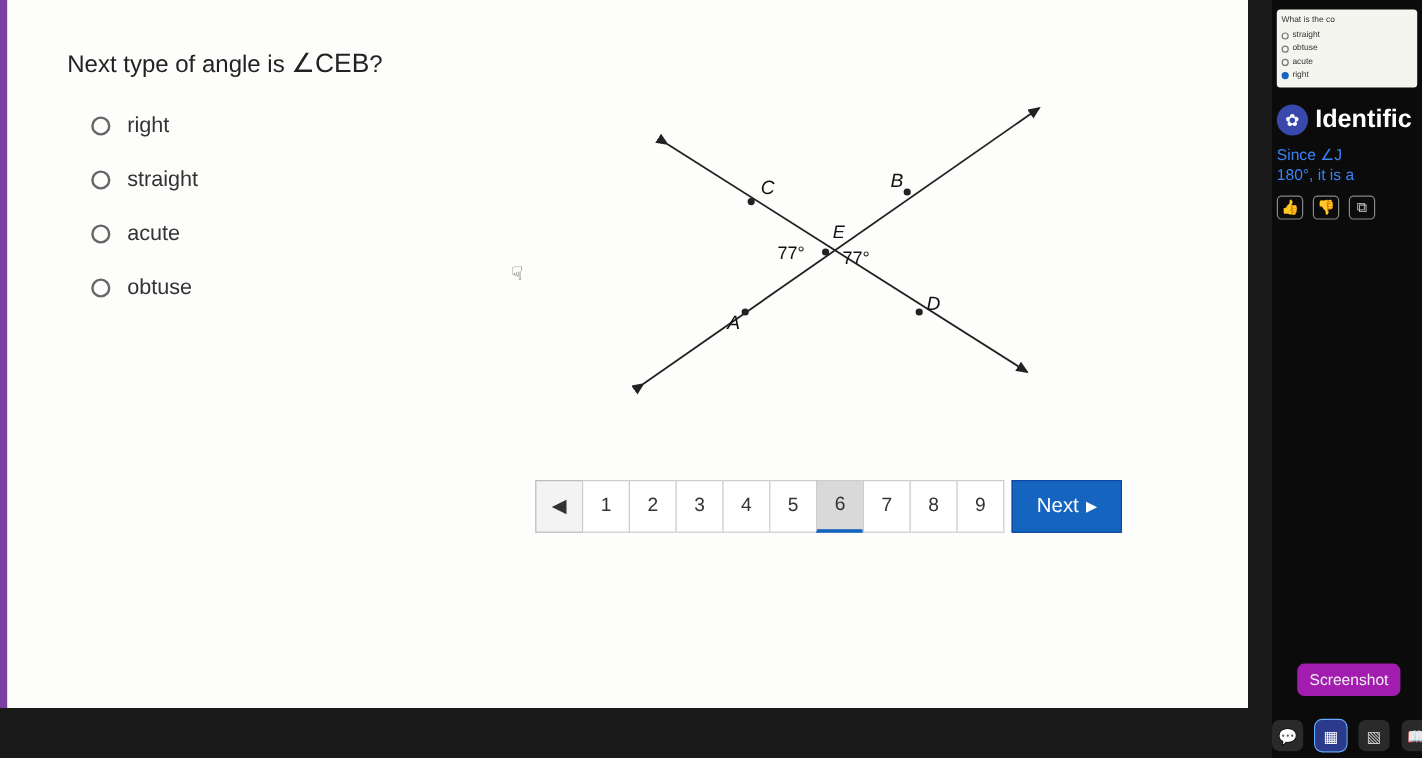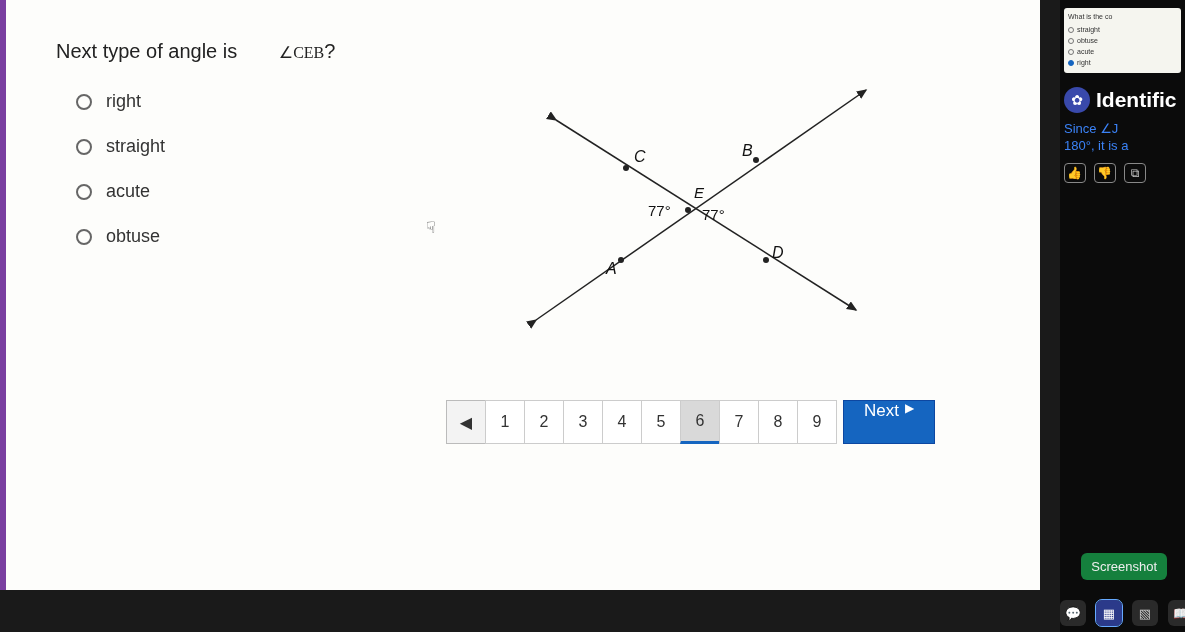--- a/index.html
+++ b/index.html
@@ -17,21 +17,21 @@
     width: 1040px; height: 590px;
     background: #fdfdfb;
     border-left: 6px solid #7a3fa0;
     padding: 40px 40px 20px 50px;
   }
   .question {
     font-size: 20px;
     color: #222;
     margin-bottom: 28px;
   }
-  .angle-sym { font-family: Liberation Serif, serif; font-size:16px;margin-left:36px;}
+  .angle-sym { font-family: Liberation Sans, sans-serif; font-size:22px;}
   .options { margin-left: 20px; }
   .option {
     display: flex;
     align-items: center;
     margin-bottom: 24px;
     font-size: 18px;
     color: #333;
     cursor: pointer;
   }
   .radio {
@@ -74,21 +74,21 @@
     margin-left:-1px;
   }
   .pager-num.active {
     background:#d9d9d9;
     border-bottom:3px solid #1565c0;
   }
   .pager-next {
     height:44px; padding:0 20px;
     background:#1565c0;color:#fff;
     border:1px solid #0d47a1;
-    display:flex;align-items:flex-start;justify-content:center;
+    display:flex;align-items:center;justify-content:center;
     font-size:17px;cursor:pointer;margin-left:6px;
   }
   .pager-next .tri { margin-left:6px; font-size:12px;}
   
   .side {
     position:absolute; left:1060px; top:0;
     width:125px; height:632px;
     background:#0b0b0b;
     color:#ddd;
     font-size:10px;
@@ -109,21 +109,21 @@
     width:26px;height:26px;border-radius:50%;
     background:#3949ab;display:flex;align-items:center;justify-content:center;
     color:#fff;font-size:14px;margin:6px 0;
   }
   .side-title{font-size:21px;color:#fff;font-weight:bold;margin:4px 0;}
   .side-text{font-size:13px;color:#3b82f6;margin:2px 0;}
   .fb-row{display:flex;gap:8px;margin-top:10px;}
   .fb{width:22px;height:20px;border:1px solid #888;border-radius:4px;display:flex;align-items:center;justify-content:center;color:#ccc;font-size:12px;}
   .screenshot-tip{
     position:absolute; right:18px; bottom:52px;
-    background:#15803d;color:#eee;
+    background:#a21caf;color:#eee;
     padding:6px 10px;border-radius:6px;font-size:13px;
   }
   .dock{
     position:absolute;left:1060px;bottom:6px;
     display:flex;gap:10px;align-items:center;
   }
   .dock .d{width:26px;height:26px;border-radius:6px;background:#2a2a2a;display:flex;align-items:center;justify-content:center;color:#ccc;font-size:13px;}
   .dock .d.hl{background:#2b3a8a;color:#fff;outline:1px solid #6af;}
   svg text{font-family:Arial;}
 </style>

